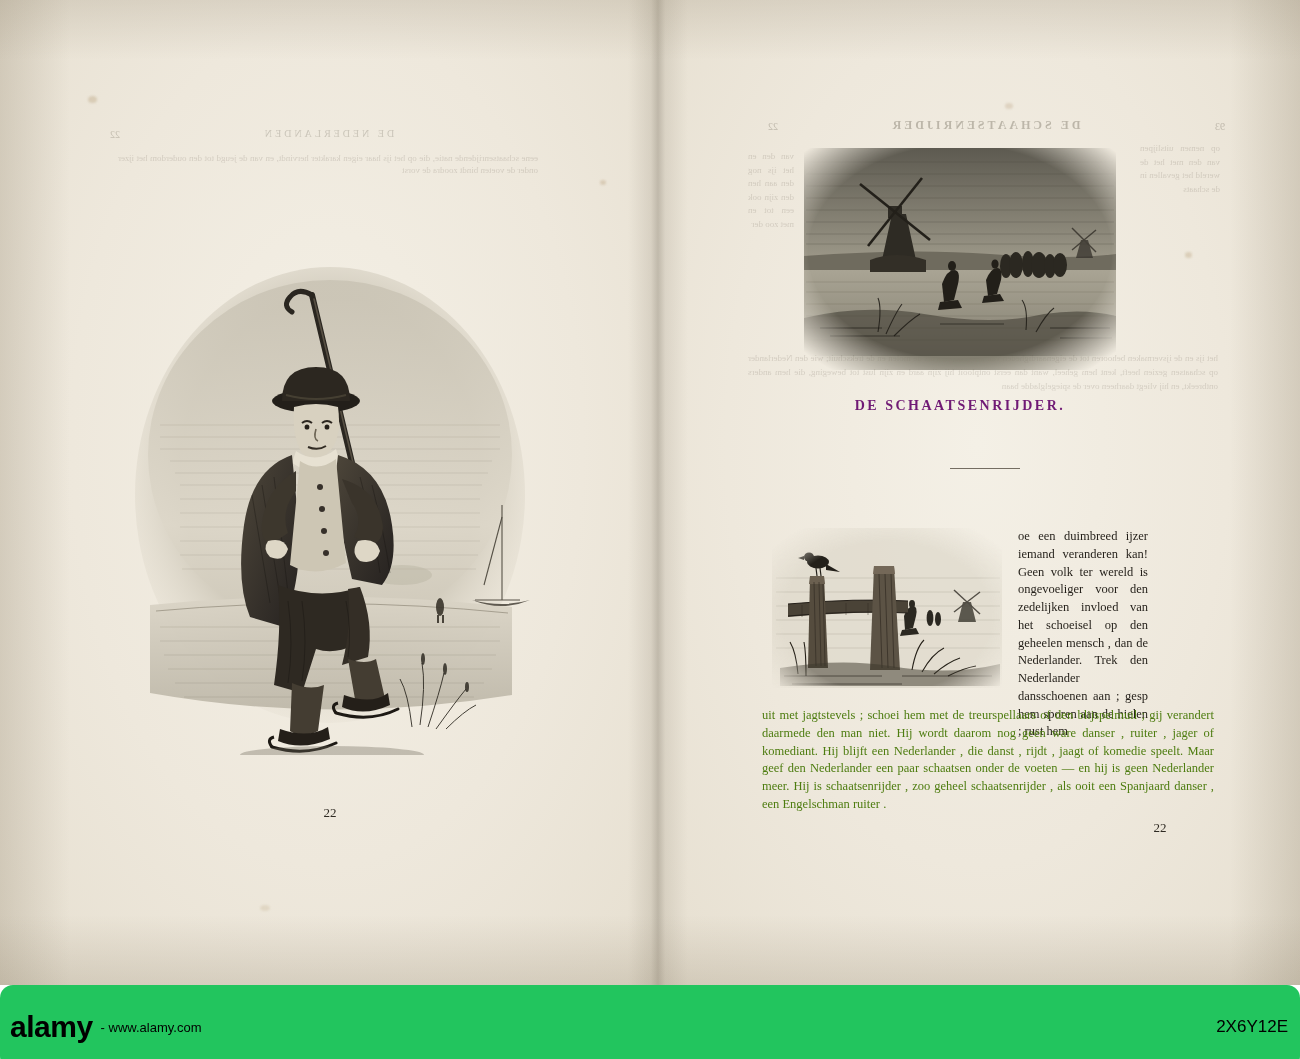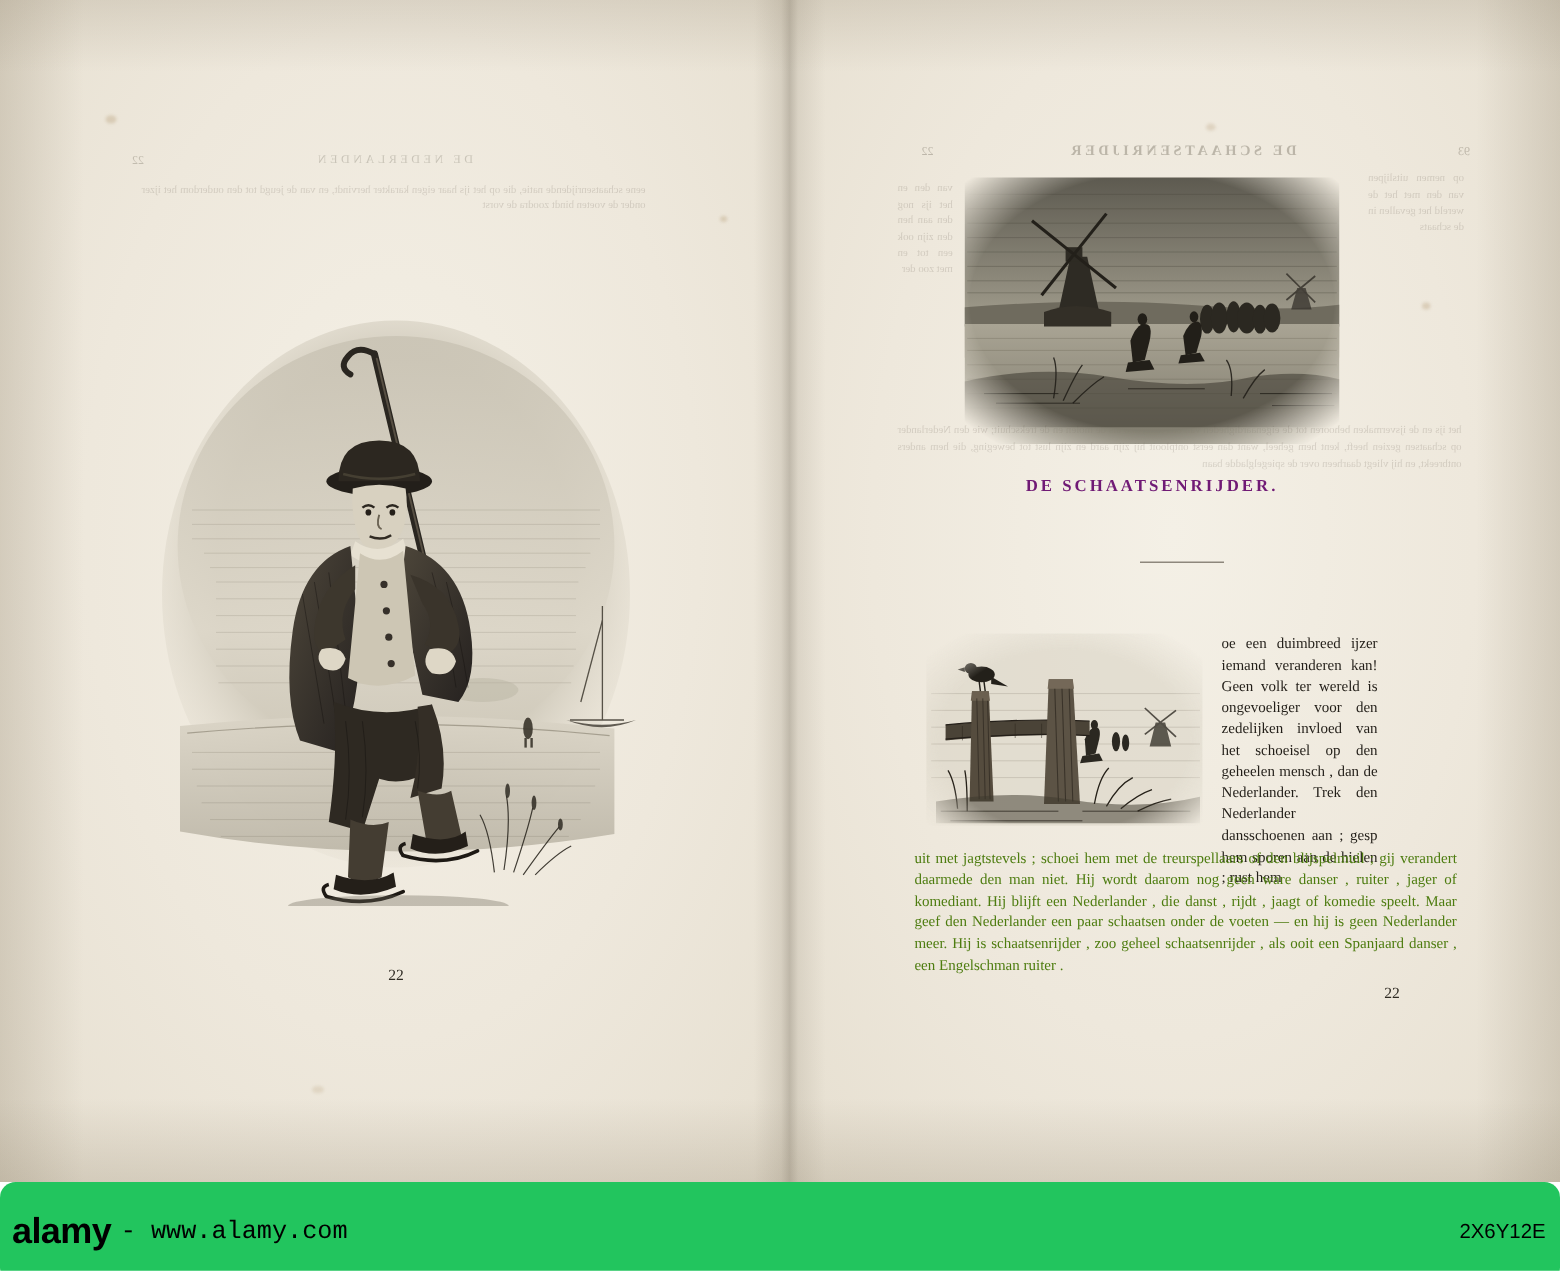--- a/index.html
+++ b/index.html
@@ -206,22 +206,22 @@
   }
   #alamy-logo {
     font-family: "Liberation Sans", sans-serif;
     font-size: 30px;
     font-weight: bold;
     color: #000;
     letter-spacing: -0.5px;
     margin-right: 8px;
   }
   #wm-text {
-    font-family: Liberation Mono, monospace;
-    font-size: 21px;
+    font-family: Liberation Sans, sans-serif;
+    font-size: 13px;
     color: #000;
   }
   #wm-id {
     position: absolute;
     right: 12px; top: 50%;
     transform: translateY(-50%);
     font-family: "Liberation Sans", sans-serif;
     font-size: 17px;
     color: #000;
   }

